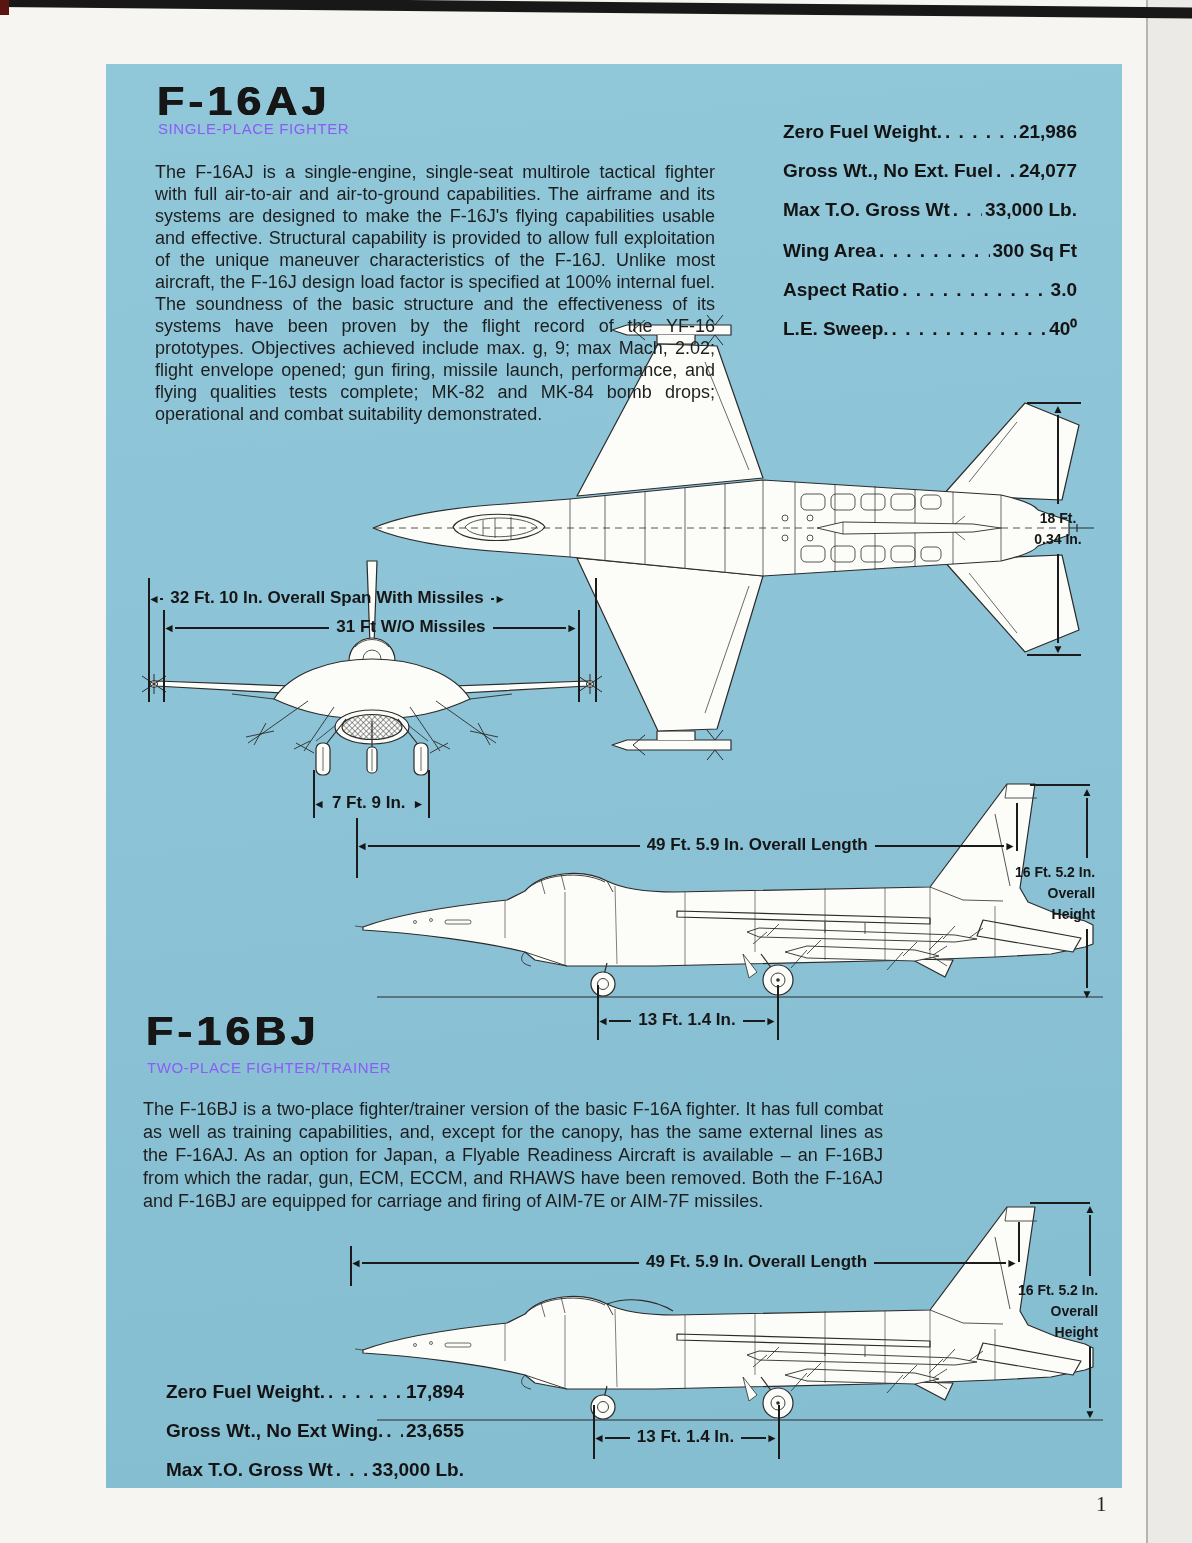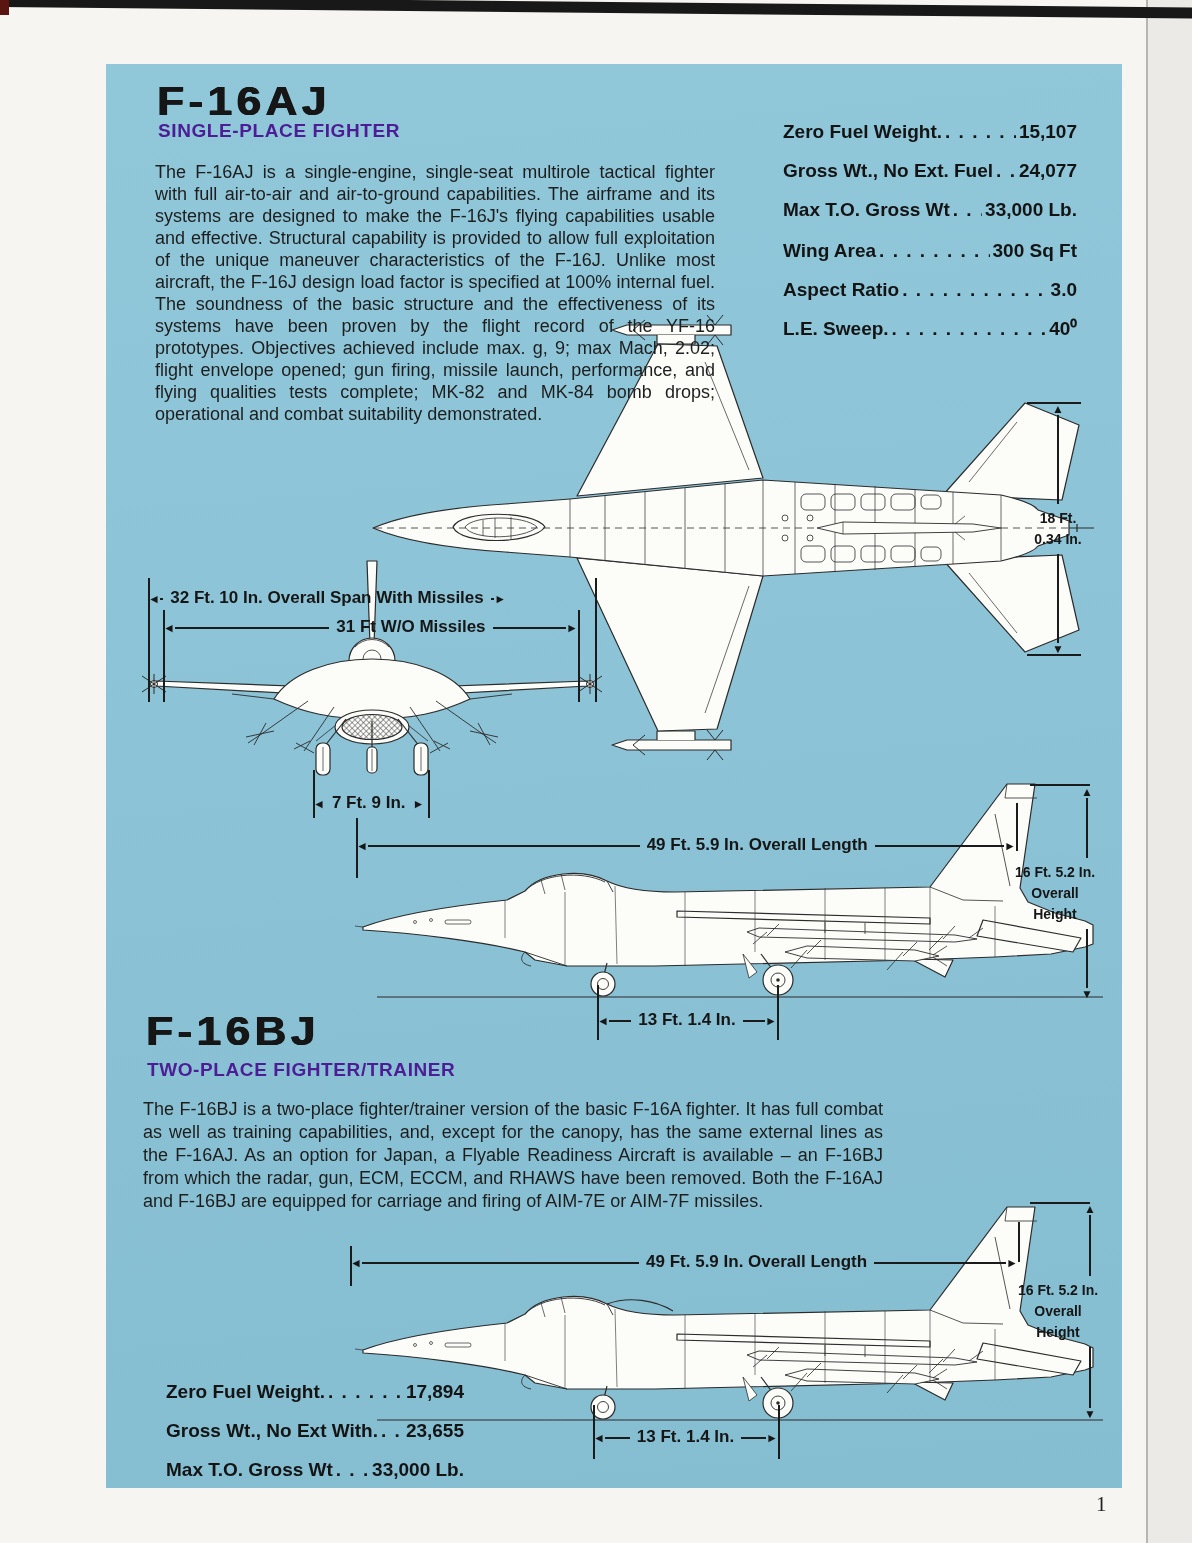--- a/index.html
+++ b/index.html
@@ -8,40 +8,40 @@
   .scan-top{position:absolute;left:-8px;top:-4px;width:1215px;height:11px;background:#181818;transform:rotate(0.55deg);transform-origin:left top;z-index:9;}
   .scan-corner{position:absolute;left:0;top:0;width:9px;height:15px;background:#5a1511;z-index:10;}
   .scan-right{position:absolute;left:1146px;top:0;width:46px;height:1543px;background:#eceae6;border-left:2px solid #b7b5b0;z-index:1;}
   
   .panel{position:absolute;left:106px;top:64px;width:1016px;height:1424px;z-index:2;
          background:linear-gradient(175deg,#90c7d9 0%,#8cc3d6 45%,#85bdd1 100%);}
   svg.draw{position:absolute;z-index:3;}
   
   .title{position:absolute;z-index:5;font-weight:bold;font-size:41px;letter-spacing:4px;color:#161616;
          transform:scaleX(1.08);transform-origin:left center;text-shadow:0.7px 0 #161616,-0.4px 0 #161616;white-space:nowrap;}
-  .subtitle{position:absolute;z-index:5;font-weight:bold;font-size:19px;letter-spacing:0.6px;color:#4c1d95;white-space:nowrap;}
+  .subtitle{position:absolute;z-index:5;font-weight:normal;font-size:15px;letter-spacing:0.6px;color:#8b5cf6;white-space:nowrap;}
   .body-text{position:absolute;z-index:5;font-size:18px;line-height:22px;text-align:justify;color:#1e1e1e;margin:0;}
   .body-text.bj{line-height:23px;}
   
   .specs{position:absolute;z-index:5;font-weight:bold;font-size:19px;color:#141414;}
   .spec-group + .spec-group{margin-top:14px;}
   .srow{display:flex;align-items:baseline;line-height:27px;margin-top:12px;}
   .slbl{white-space:nowrap;}
   .sval{white-space:nowrap;}
   .dots{flex:1 1 auto;min-width:10px;overflow:hidden;height:24px;margin:0 3px;white-space:nowrap;}
   .dots::before{content:". . . . . . . . . . . . . . . . . . . . . . . . .";letter-spacing:1.5px;}
   
   .dim-h{position:absolute;display:flex;align-items:center;height:22px;z-index:6;font-weight:bold;font-size:17px;color:#161616;}
   .dim-h .dl{flex:1;height:2px;background:#1b1b1b;}
   .dim-h .dl.long{flex:2.1;}
   .dim-h .dlbl{padding:0 7px;white-space:nowrap;transform:translateY(-1px);}
   .dim-v{position:absolute;display:flex;flex-direction:column;align-items:center;width:18px;z-index:6;font-weight:bold;font-size:14px;color:#161616;}
   .dim-v .dvl{flex:1;width:2px;background:#1b1b1b;}
   .dvlbl{text-align:center;line-height:21px;padding:4px 0;white-space:nowrap;}
-  .dvlbl.shift{transform:translateX(-32px);}
+  .dvlbl.shift{transform:translateX(-32px);text-align:right;}
   .ah{display:flex;align-items:center;justify-content:center;line-height:1;}
   .ah.l::before{content:"◄";font-size:12px;}
   .ah.r::before{content:"►";font-size:12px;}
   .ah.u::before{content:"▲";font-size:12px;}
   .ah.d::before{content:"▼";font-size:12px;}
   .wit{position:absolute;width:2px;background:#1b1b1b;z-index:5;}
   .wit.h{height:2px;}
   .page-number{position:absolute;z-index:5;font-family:"Liberation Serif",serif;font-size:21px;color:#222;}
 </style>
 </head>
@@ -56,21 +56,21 @@
 
   <div class="title" style="left:157px;top:78px;">F-16AJ</div>
   <div class="subtitle" style="left:158px;top:120px;">SINGLE-PLACE FIGHTER</div>
   <p class="body-text" style="left:155px;top:161px;width:560px;">The F-16AJ is a single-engine, single-seat multirole tactical fighter with full air-to-air and air-to-ground capabilities. The airframe and its systems are designed to make the F-16J's flying capabilities usable and effective. Structural capability is provided to allow full exploitation of the unique maneuver characteristics of the F-16J. Unlike most aircraft, the F-16J design load factor is specified at 100% internal fuel. The soundness of the basic structure and the effectiveness of its systems have been proven by the flight record of the YF-16 prototypes. Objectives achieved include max. g, 9; max Mach, 2.02; flight envelope opened; gun firing, missile launch, performance, and flying qualities tests complete; MK-82 and MK-84 bomb drops; operational and combat suitability demonstrated.</p>
 
   <div class="specs" style="left:783px;top:106px;width:294px;">
     <div class="spec-group">
       <div class="srow">
         <span class="slbl">Zero Fuel Weight.</span>
         <span class="dots"></span>
-        <span class="sval">15,107</span>
+        <span class="sval">21,986</span>
       </div>
       <div class="srow">
         <span class="slbl">Gross Wt., No Ext. Fuel</span>
         <span class="dots"></span>
         <span class="sval">24,077</span>
       </div>
       <div class="srow">
         <span class="slbl">Max T.O. Gross Wt</span>
         <span class="dots"></span>
         <span class="sval">33,000 Lb.</span>
@@ -347,21 +347,21 @@
   <div class="wit" style="left:778px;top:1405px;height:54px;"></div>
 
   <div class="specs" style="left:166px;top:1366px;width:298px;">
     <div class="spec-group">
       <div class="srow">
         <span class="slbl">Zero Fuel Weight.</span>
         <span class="dots"></span>
         <span class="sval">17,894</span>
       </div>
       <div class="srow">
-        <span class="slbl">Gross Wt., No Ext With.</span>
+        <span class="slbl">Gross Wt., No Ext Wing.</span>
         <span class="dots"></span>
         <span class="sval">23,655</span>
       </div>
       <div class="srow">
         <span class="slbl">Max T.O. Gross Wt</span>
         <span class="dots"></span>
         <span class="sval">33,000 Lb.</span>
       </div>
     </div>
   </div>

